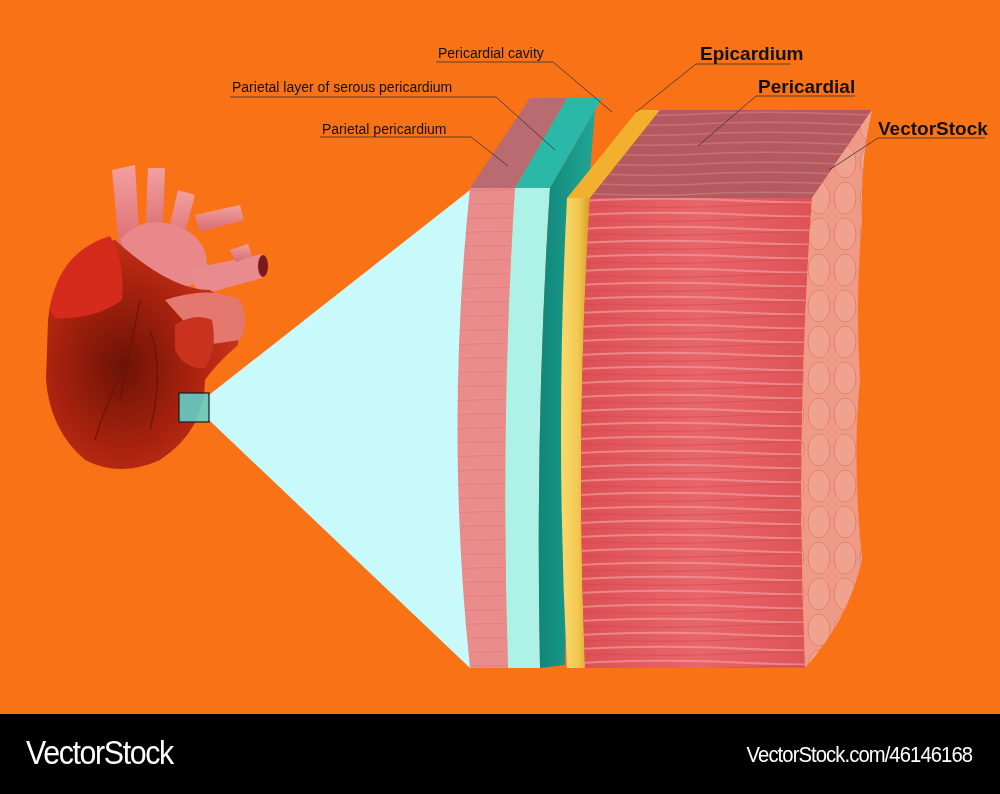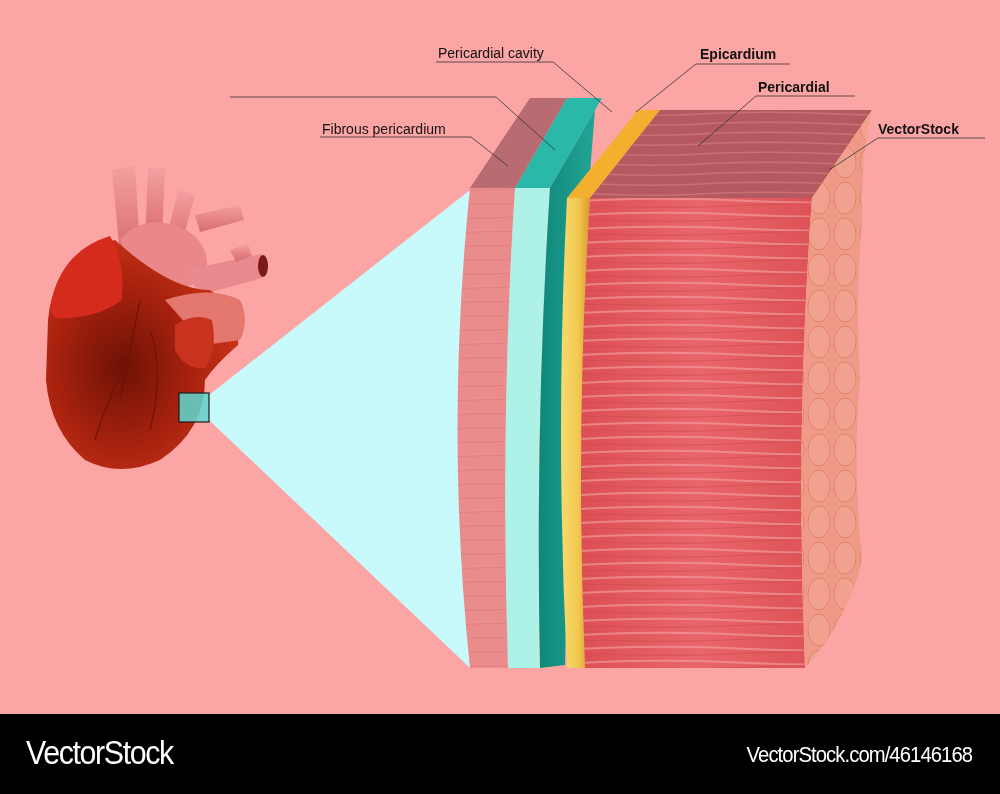--- a/index.html
+++ b/index.html
@@ -1,20 +1,20 @@
 <!DOCTYPE html>
 <html><head>
 <meta charset="utf-8">
 <style>
   html,body{margin:0;padding:0;}
   body{width:1000px;height:794px;position:relative;background:#ffffff;overflow:hidden;font-family:"Liberation Sans",sans-serif;}
-  .stage{position:absolute;left:0;top:0;width:1000px;height:714px;background:#fca5a5;}
+  .stage{position:absolute;left:0;top:0;width:1000px;height:714px;background:#f97316;}
   svg.art{position:absolute;left:0;top:0;}
   .lbl{position:absolute;font-size:14px;color:#111;white-space:nowrap;line-height:16px;}
-  .lbl.bold{font-weight:bold;font-size:14px;}
+  .lbl.bold{font-weight:bold;font-size:19px;}
   .footer{position:absolute;left:0;top:714px;width:1000px;height:80px;background:#000;}
   .brand{position:absolute;left:26px;top:20px;color:#fff;font-size:33px;letter-spacing:-1.5px;transform:scaleX(0.92);transform-origin:left center;}
   .credit{position:absolute;right:28px;top:28px;color:#fff;font-size:22px;letter-spacing:-1px;transform:scaleX(0.92);transform-origin:right center;}
 </style>
 </head>
 <body>
 
 <div class="stage">
   <svg class="art" width="1000" height="714" viewBox="0 0 1000 714">
     <defs>
@@ -107,21 +107,22 @@
       <polyline points="436,62 553,62 612,112"></polyline>
       <polyline points="230,97 496,97 555,150"></polyline>
       <polyline points="320,137 471,137 508,166"></polyline>
       <polyline points="790,64 696,64 636,112"></polyline>
       <polyline points="855,96 756,96 698,146"></polyline>
       <polyline points="985,138 878,138 829,170"></polyline>
     </g>
   </svg>
 
   <div class="lbl" style="left:438px;top:45px;">Pericardial cavity</div>
-  <div class="lbl" style="left:322px;top:121px;">Fibrous pericardium</div>
+  <div class="lbl" style="left:232px;top:79px;">Parietal layer of serous pericardium</div>
+  <div class="lbl" style="left:322px;top:121px;">Parietal pericardium</div>
   <div class="lbl bold" style="left:700px;top:46px;">Epicardium</div>
   <div class="lbl bold" style="left:758px;top:79px;">Pericardial</div>
   <div class="lbl bold" style="left:878px;top:121px;">VectorStock</div>
 </div>
 
 <div class="footer">
   <div class="brand">VectorStock</div>
   <div class="credit">VectorStock.com/46146168</div>
 </div>
 

